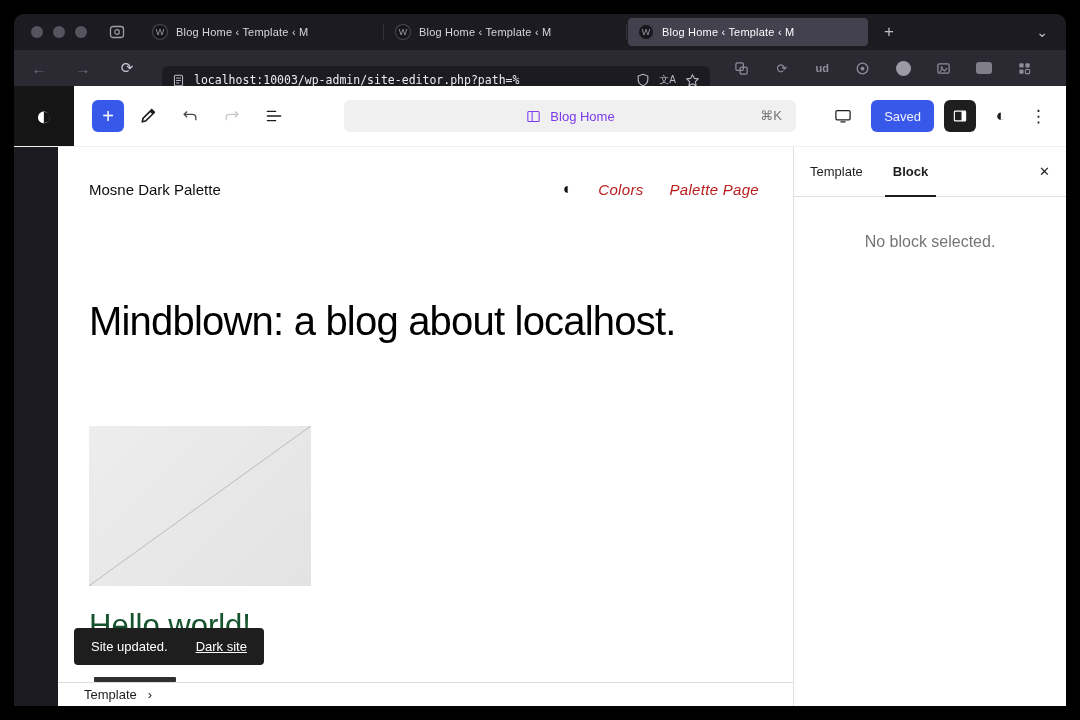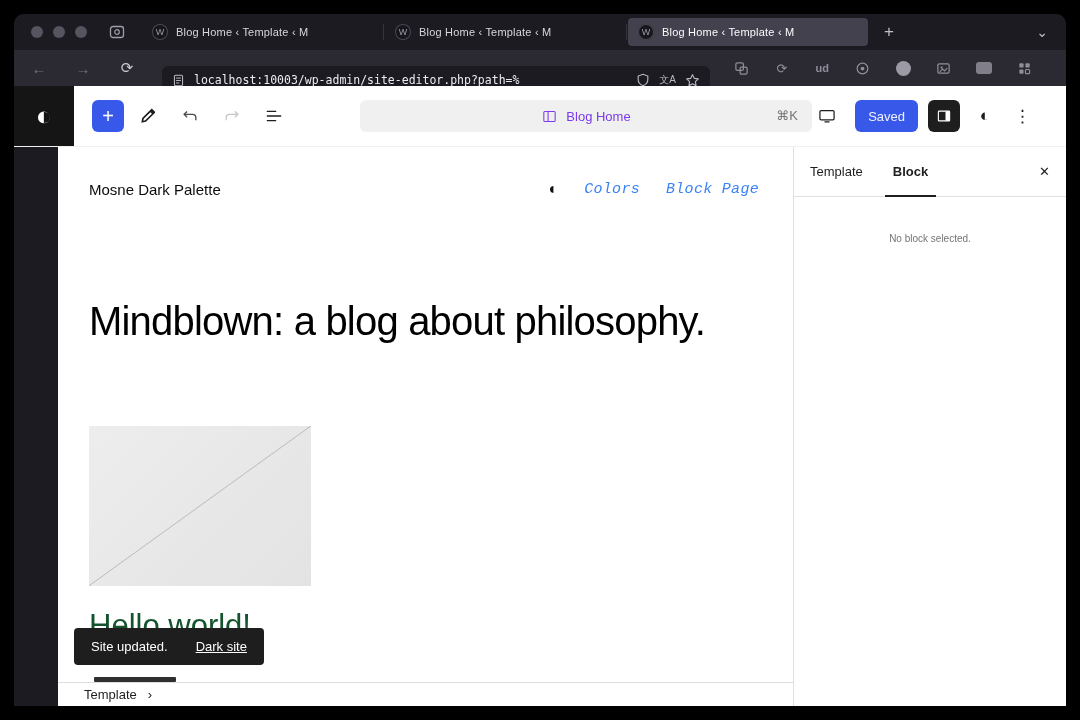--- a/index.html
+++ b/index.html
@@ -50,42 +50,42 @@
   
   .editor-header { height:60px; background:#fff; display:flex; flex:0 0 auto; }
   .site-hub { width:60px; height:60px; background:#151515; color:#fff; display:flex; align-items:center;
     justify-content:center; font-size:27px; flex:0 0 auto; }
   .header-main { position:relative; flex:1; display:flex; align-items:center; }
   .tools-left { display:flex; align-items:center; gap:6px; padding-left:18px; }
   .inserter { width:32px; height:32px; border-radius:6px; background:#3858e9; color:#fff; border:none;
     font-size:20px; font-weight:300; display:flex; align-items:center; justify-content:center; }
   .icon-btn { width:36px; height:36px; display:flex; align-items:center; justify-content:center; background:none; border:none; }
   .docbar { position:absolute; left:50%; top:14px; transform:translateX(-50%); width:452px; height:32px;
-    background:#f0f0f0; border-radius:6px; display:flex; align-items:center; justify-content:center; gap:8px;margin-left:16px; }
+    background:#f0f0f0; border-radius:6px; display:flex; align-items:center; justify-content:center; gap:8px; }
   .docbar-title { font-size:13px; font-weight:500; color:#7c3aed; }
   .docbar-hint { position:absolute; right:14px; top:8px; font-size:13px; color:#757575; }
-  .header-right { margin-left:auto; display:flex; align-items:center; gap:10px; padding-right:30px;justify-content:space-between; }
+  .header-right { margin-left:auto; display:flex; align-items:center; gap:10px; padding-right:14px;justify-content:space-between; }
   .saved-btn { height:32px; padding:0 13px; border:none; border-radius:6px; background:#3858e9;
     color:rgba(255,255,255,.92); font-size:13px; }
   .panel-toggle { width:32px; height:32px; border:none; border-radius:6px; background:#1e1e1e;
     display:flex; align-items:center; justify-content:center; }
   .contrast-btn { font-size:17px; color:#1e1e1e; background:none; border:none; width:30px; height:32px; }
   .kebab-btn { font-size:17px; color:#1e1e1e; background:none; border:none; width:26px; height:32px; letter-spacing:1px; }
 
   
   .editor-body { flex:1; display:flex; border-top:1px solid #f0f0f0; min-height:0; }
   .canvas { flex:1; position:relative; background:#fff; overflow:hidden;margin-left:44px; }
 
   .canvas-header { position:absolute; left:31px; right:34px; top:31px; height:22px;
     display:flex; align-items:center; justify-content:space-between; }
   .site-title { font-size:15px; color:#0c0c0c; }
   .canvas-nav { display:flex; align-items:center; gap:26px; }
   .canvas-nav .nav-logo { font-size:16px; color:#111; font-style:normal; }
-  .canvas-nav a { font-family:Liberation Mono, monospace; font-style:italic; font-size:15px;
-    color:#3b82f6; text-decoration:none; letter-spacing:.3px; }
+  .canvas-nav a { font-family:Liberation Sans, sans-serif; font-style:italic; font-size:15px;
+    color:#b91c1c; text-decoration:none; letter-spacing:.3px; }
 
   .hero-heading { position:absolute; left:31px; top:152px; font-size:40px; font-weight:400;
     letter-spacing:-.8px; color:#000; }
 
   .image-ph { position:absolute; left:31px; top:279px; width:222px; height:160px;
     background:
       linear-gradient(to bottom right, rgba(0,0,0,0) calc(50% - 1px), #bdbdbd calc(50% - .25px), rgba(0,0,0,0) calc(50% + .75px)),
       linear-gradient(135deg,#ededed 0%,#e3e3e3 100%); }
 
   .post-title { position:absolute; left:31px; top:461px; font-size:31px; font-weight:500; color:#14532d; }
@@ -107,21 +107,21 @@
 
   
   .sidebar { width:273px; flex:0 0 auto; background:#fff; border-left:1px solid #e0e0e0; display:flex; flex-direction:column; }
   .sidebar-header { height:50px; border-bottom:1px solid #e0e0e0; display:flex; align-items:center;
     padding:0 16px; position:relative; flex:0 0 auto; }
   .sb-tab { height:50px; display:flex; align-items:center; font-size:13px; color:#1e1e1e;
     margin-right:30px; position:relative; cursor:pointer; }
   .sb-tab.active { font-weight:700; }
   .sb-tab.active::after { content:""; position:absolute; left:-8px; right:-8px; bottom:0; height:2px; background:#1e1e1e; }
   .sb-close { position:absolute; right:16px; top:17px; font-size:13px; color:#1e1e1e; background:none; border:none; }
-  .sidebar-body { padding-top:36px; text-align:center; font-size:10px; color:#757575; }
+  .sidebar-body { padding-top:36px; text-align:center; font-size:16px; color:#757575; }
 </style>
 </head>
 <body>
 
 <div class="window">
 
   <div class="tabbar">
     <div class="traffic">
       <div class="dot"></div>
       <div class="dot"></div>
@@ -272,25 +272,25 @@
   </div>
 
   <div class="editor-body">
 
     <div class="canvas">
       <div class="canvas-header">
         <div class="site-title">Mosne Dark Palette</div>
         <div class="canvas-nav">
           <span class="nav-logo">◐</span>
           <a>Colors</a>
-          <a>Block Page</a>
+          <a>Palette Page</a>
         </div>
       </div>
 
-      <div class="hero-heading">Mindblown: a blog about philosophy.</div>
+      <div class="hero-heading">Mindblown: a blog about localhost.</div>
 
       <div class="image-ph"></div>
 
       <div class="post-title">Hello world!</div>
       <div class="clipped-text"></div>
 
       <div class="snackbar">
         <span class="msg">Site updated.</span>
         <span class="action">Dark site</span>
       </div>

